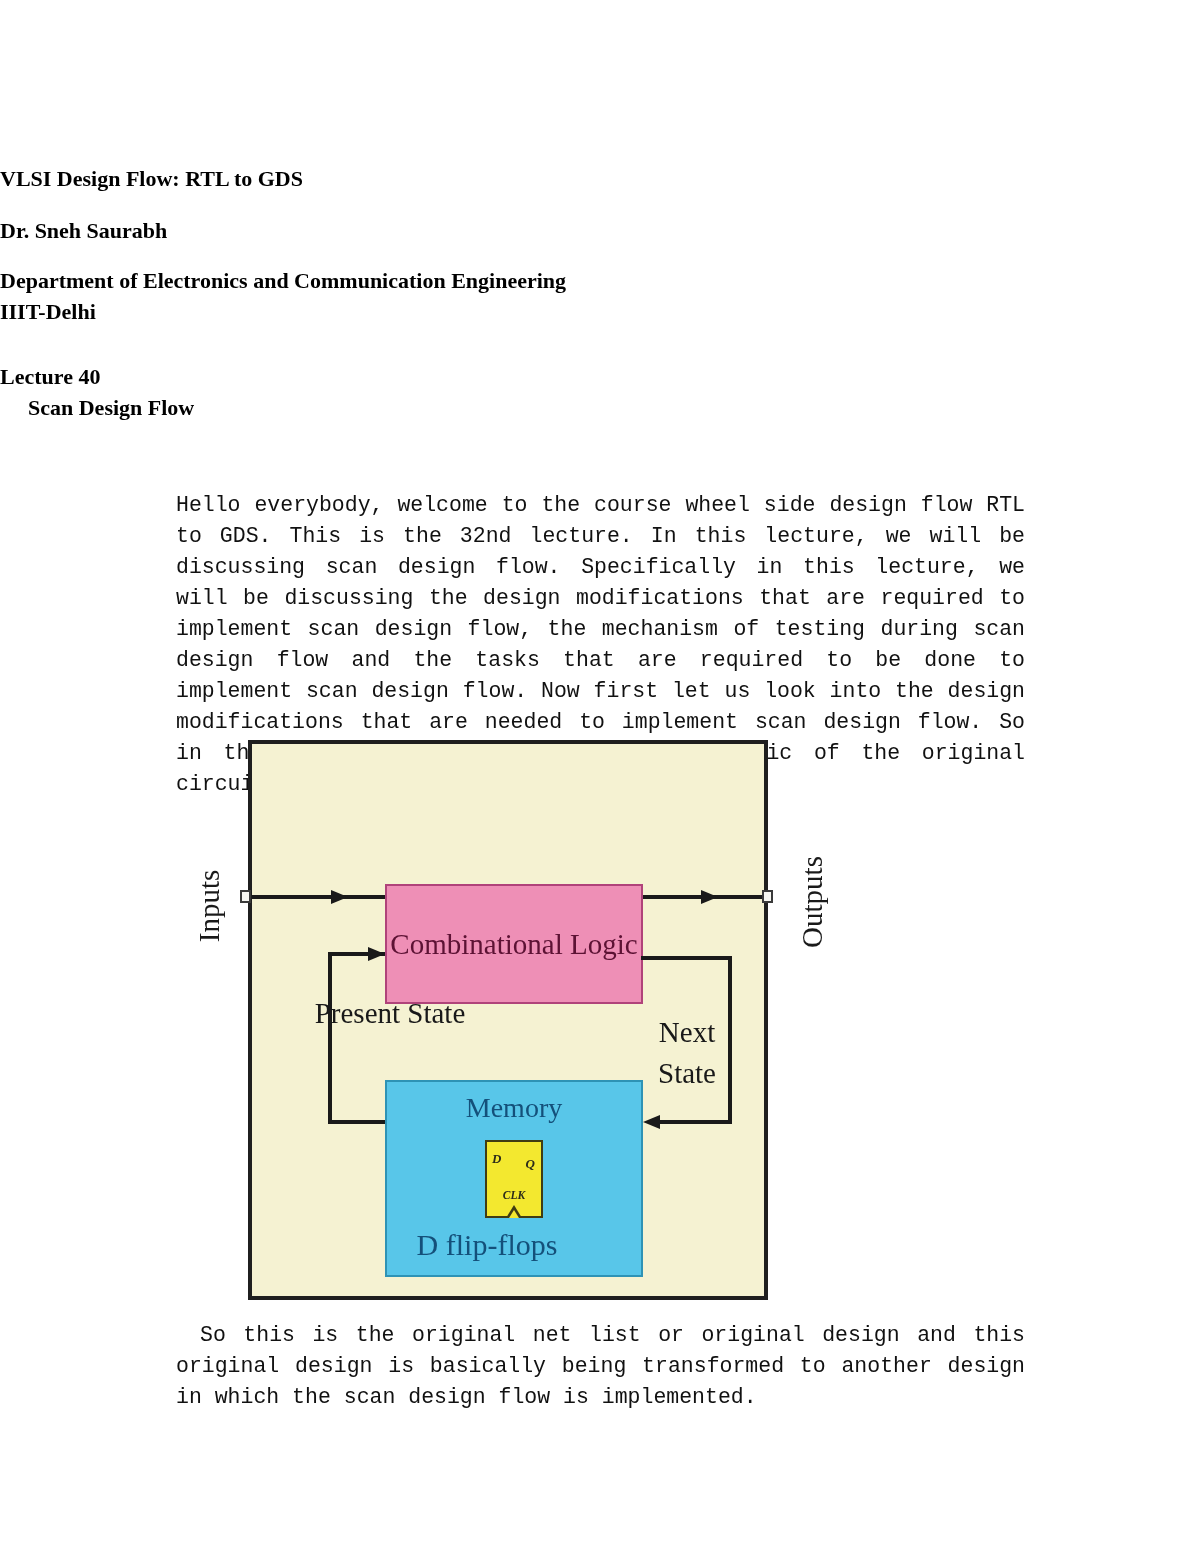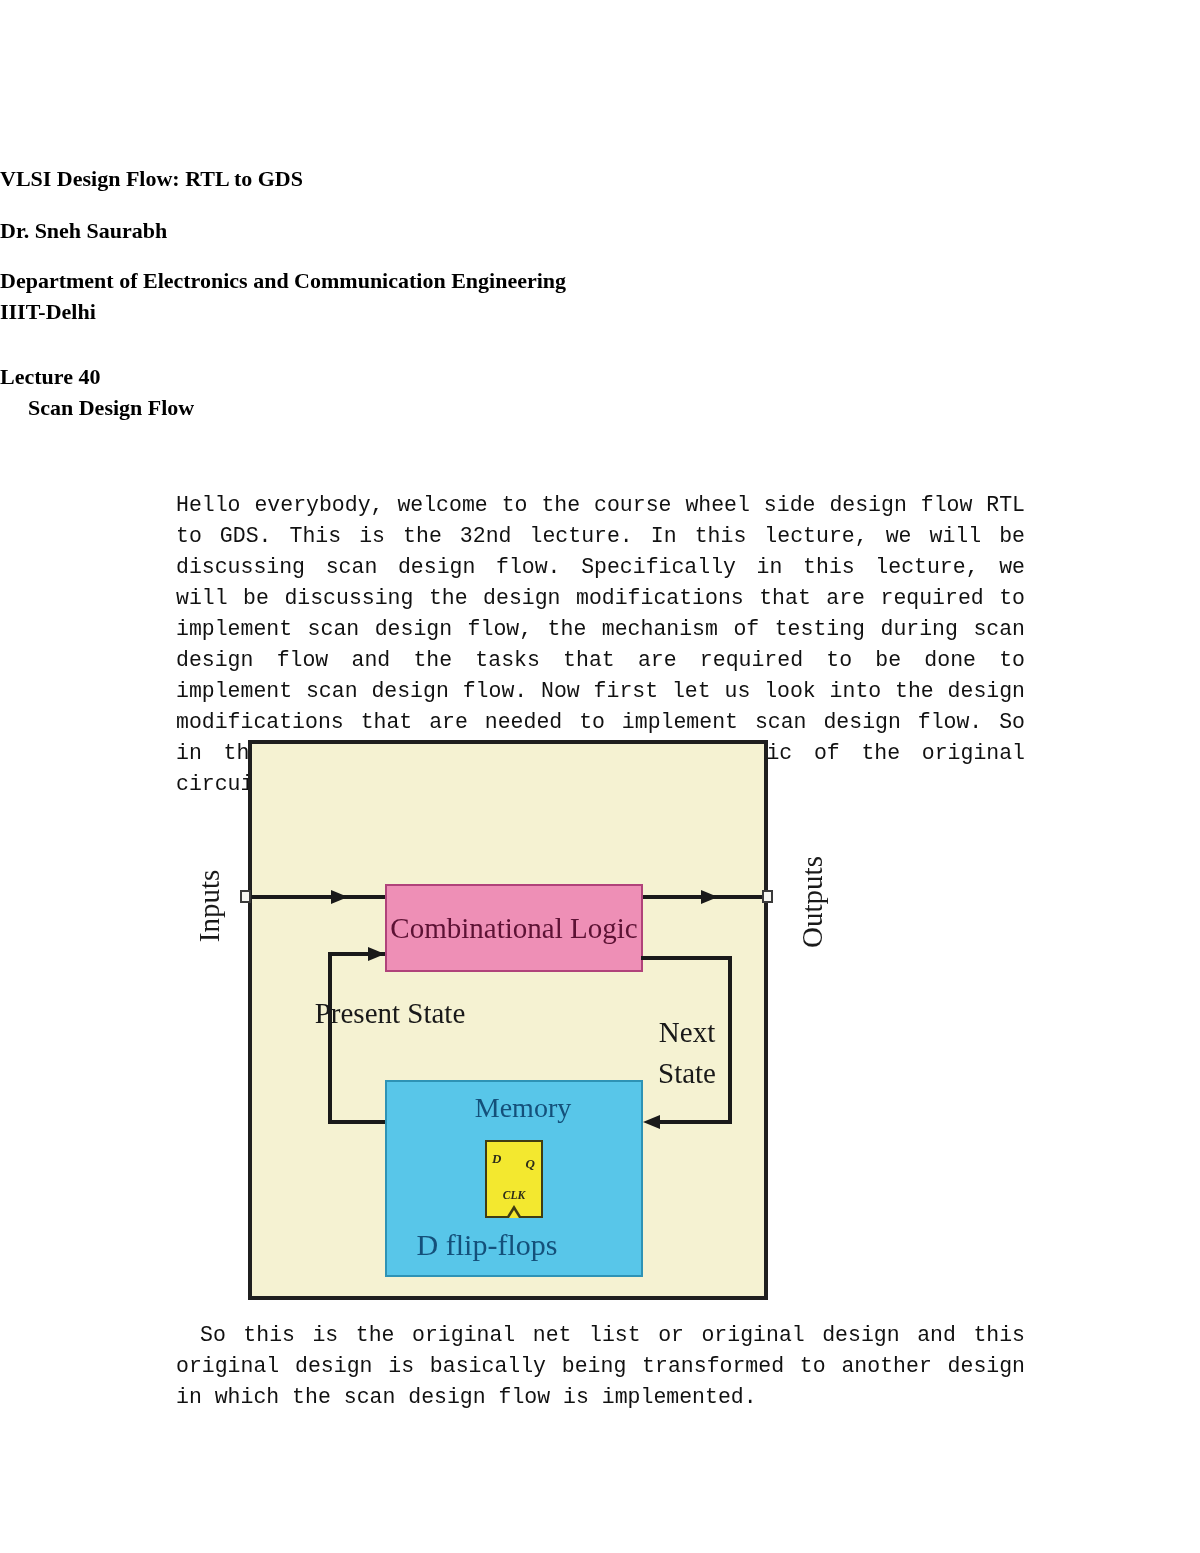--- a/index.html
+++ b/index.html
@@ -35,31 +35,31 @@
   }
   .port {
     width:11px; height:13px; background:#f7f7f2;
     border:2px solid #3a3a3a; box-sizing:border-box;
   }
   .vlabel {
     position:absolute; transform:translate(-50%,-50%) rotate(-90deg);
     white-space:nowrap; font-size:29px; color:#1a1a1a;
   }
   .comb-box {
-    left:385px; top:884px; width:258px; height:88px;
+    left:385px; top:884px; width:258px; height:120px;
     background:#ee8fb6; border:2px solid #b0437a; box-sizing:border-box;
     display:flex; align-items:center; justify-content:center; text-align:center;
     font-size:29px; line-height:40px; color:#5c1234;
   }
   .mem-box {
     left:385px; top:1080px; width:258px; height:197px;
     background:#58c6e9; border:2px solid #2e93b5; box-sizing:border-box;
   }
   .mem-label {
-    left:394px; top:1092px; width:258px; text-align:center;
+    left:385px; top:1092px; width:258px; text-align:center;
     font-size:28px; color:#14507a;
   }
   .dff-label {
     left:385px; top:1228px; width:204px; text-align:center;
     font-size:30px; color:#14507a;
   }
   .state-label {
     position:absolute; text-align:center; font-size:29px; line-height:41px; color:#191919;
   }
   .ff-box {

